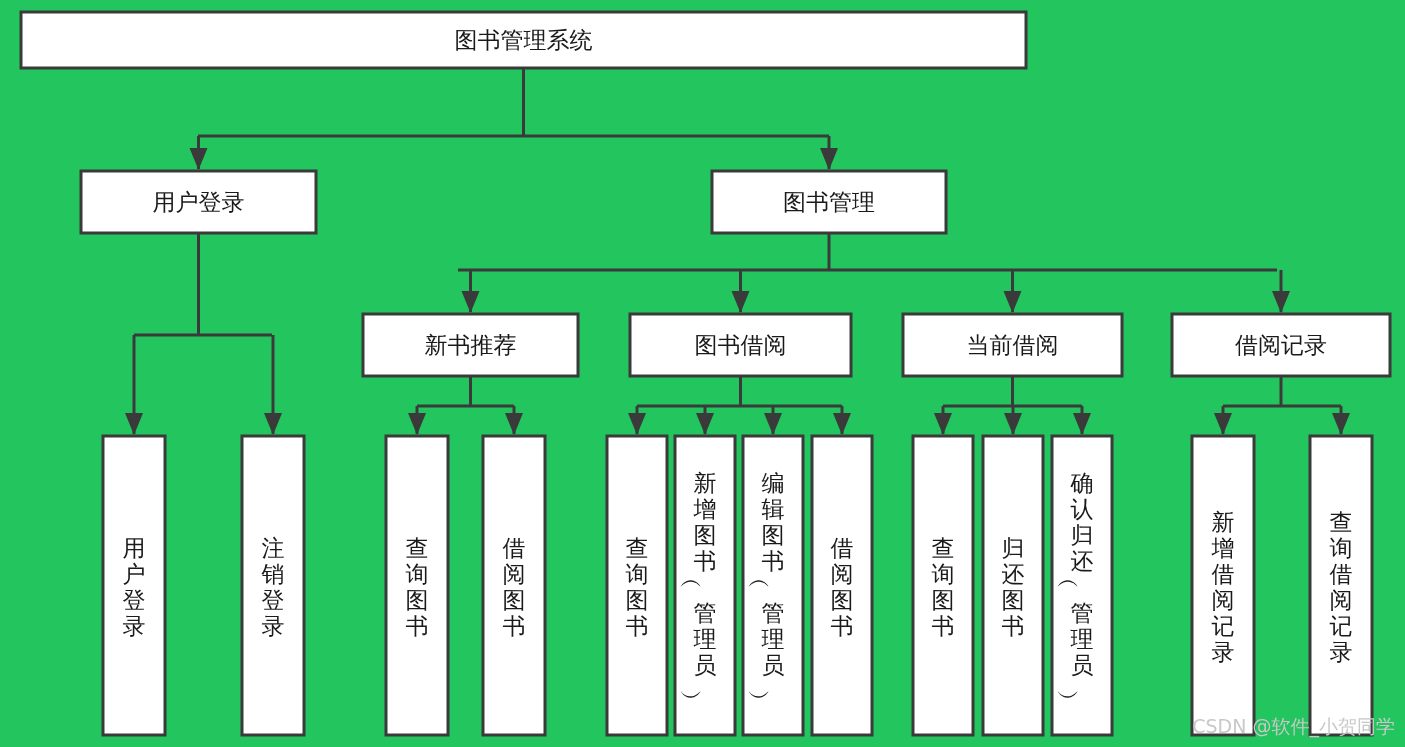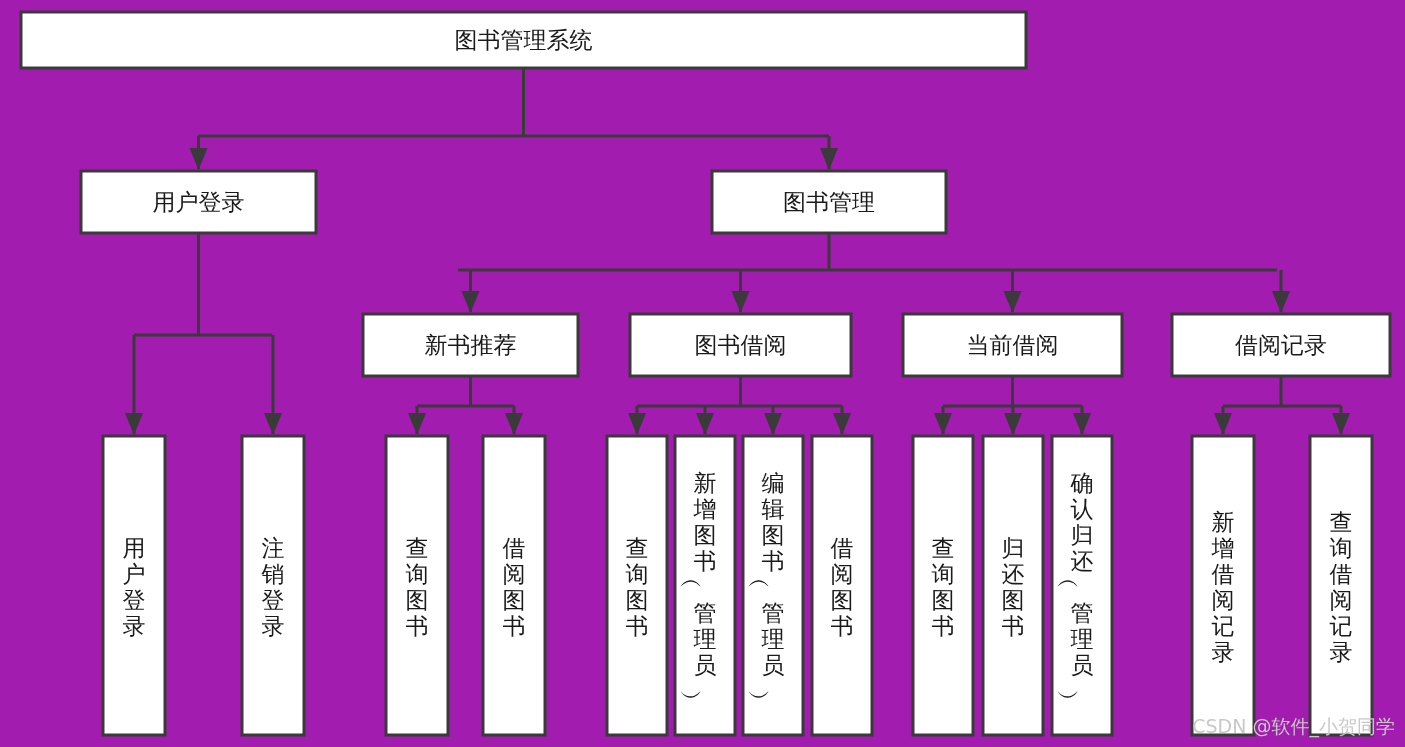--- a/index.html
+++ b/index.html
@@ -11,21 +11,21 @@
   body {
     width: 1405px;
     height: 747px;
     overflow: hidden;
     font-family: "DejaVu Sans", "Liberation Sans", sans-serif;
   }
   #diagram-root {
     position: relative;
     width: 1405px;
     height: 747px;
-    background: #a21caf;
+    background: #22c55e;
   }
   svg.diagram-canvas {
     display: block;
     width: 1405px;
     height: 747px;
   }
   .node-box {
     fill: #ffffff;
     stroke: #3a3a3a;
     stroke-width: 3;

